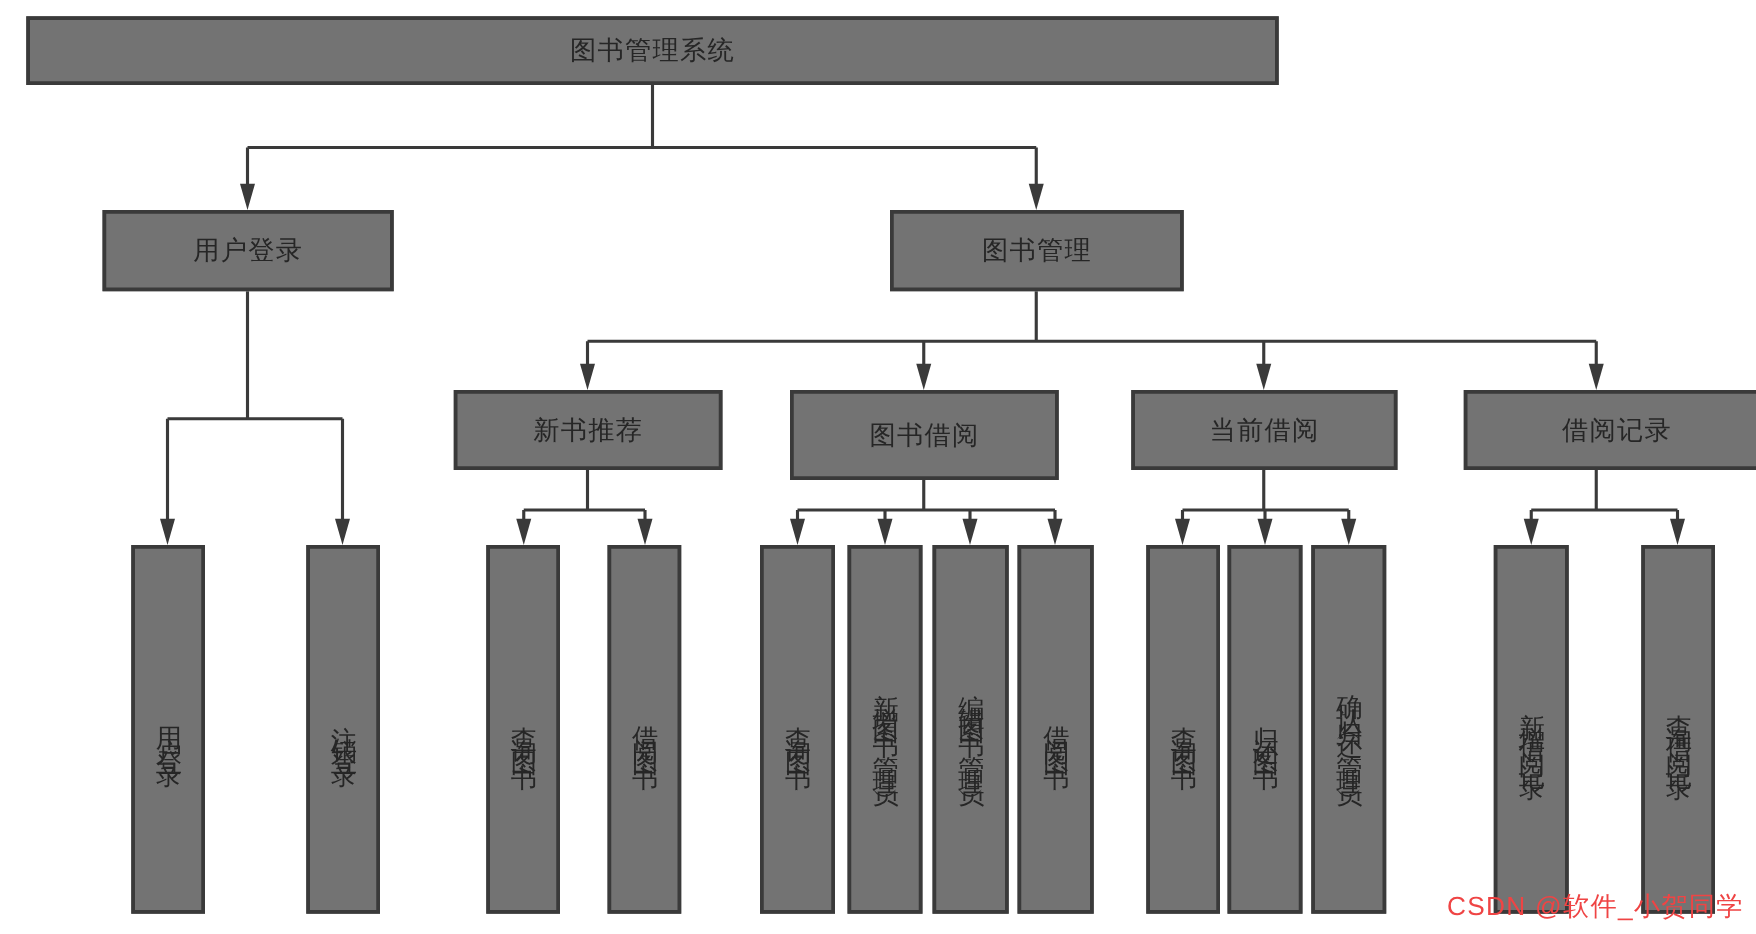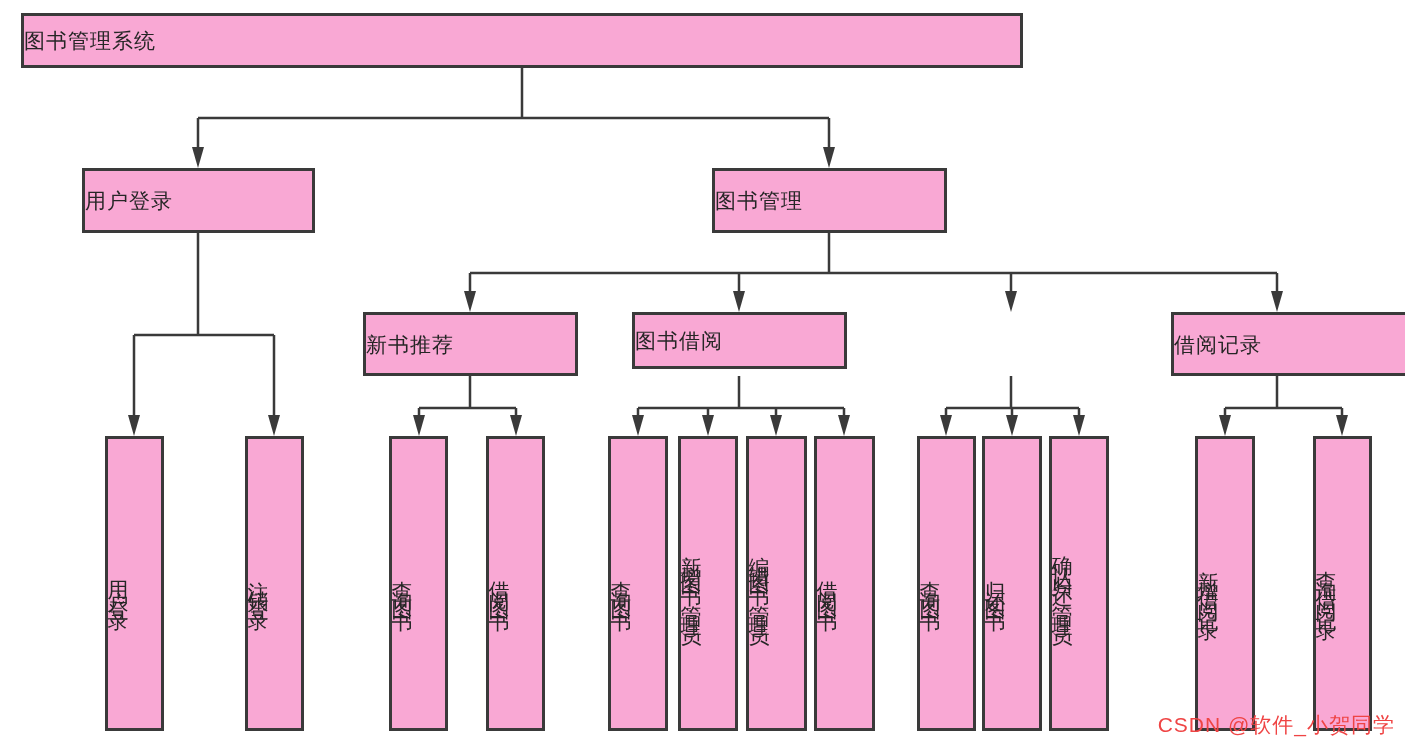--- a/index.html
+++ b/index.html
@@ -12,25 +12,25 @@
     font-family: "Liberation Sans", sans-serif;
   }
   svg.connectors {
     position: absolute;
     left: 0; top: 0;
     width: 1405px; height: 747px;
   }
   .box {
     position: absolute;
     box-sizing: border-box;
-    background: #f9a8d4;
+    background: #737373;
     border: 3px solid #3a3a3a;
     display: flex;
     align-items: center;
-    justify-content: flex-start;
+    justify-content: center;
     color: #262626;
     font-size: 21px;
     line-height: 1;
   }
   .box .hlabel { white-space: nowrap; letter-spacing: 1px; }
   .leaf { border-width: 3px; }
   .leaf .vlabel {
     writing-mode: vertical-rl;
     text-orientation: mixed;
     letter-spacing: 10px;
@@ -100,22 +100,25 @@
   <div class="box" style="left:82px;top:168px;width:233px;height:65px">
     <span class="hlabel">用户登录</span>
   </div>
   <div class="box" style="left:712px;top:168px;width:235px;height:65px">
     <span class="hlabel">图书管理</span>
   </div>
 
   <div class="box" style="left:363px;top:312px;width:215px;height:64px">
     <span class="hlabel">新书推荐</span>
   </div>
-  <div class="box" style="left:632px;top:312px;width:215px;height:57px">
+  <div class="box" style="left:632px;top:312px;width:215px;height:72px">
     <span class="hlabel">图书借阅</span>
+  </div>
+  <div class="box" style="left:905px;top:312px;width:213px;height:64px">
+    <span class="hlabel">当前借阅</span>
   </div>
   <div class="box" style="left:1171px;top:312px;width:245px;height:64px">
     <span class="hlabel">借阅记录</span>
   </div>
 
   <div class="box leaf" style="left:105px;top:436px;width:59px;height:295px">
     <span class="vlabel">用户登录</span>
   </div>
   <div class="box leaf" style="left:245px;top:436px;width:59px;height:295px">
     <span class="vlabel">注销登录</span>

